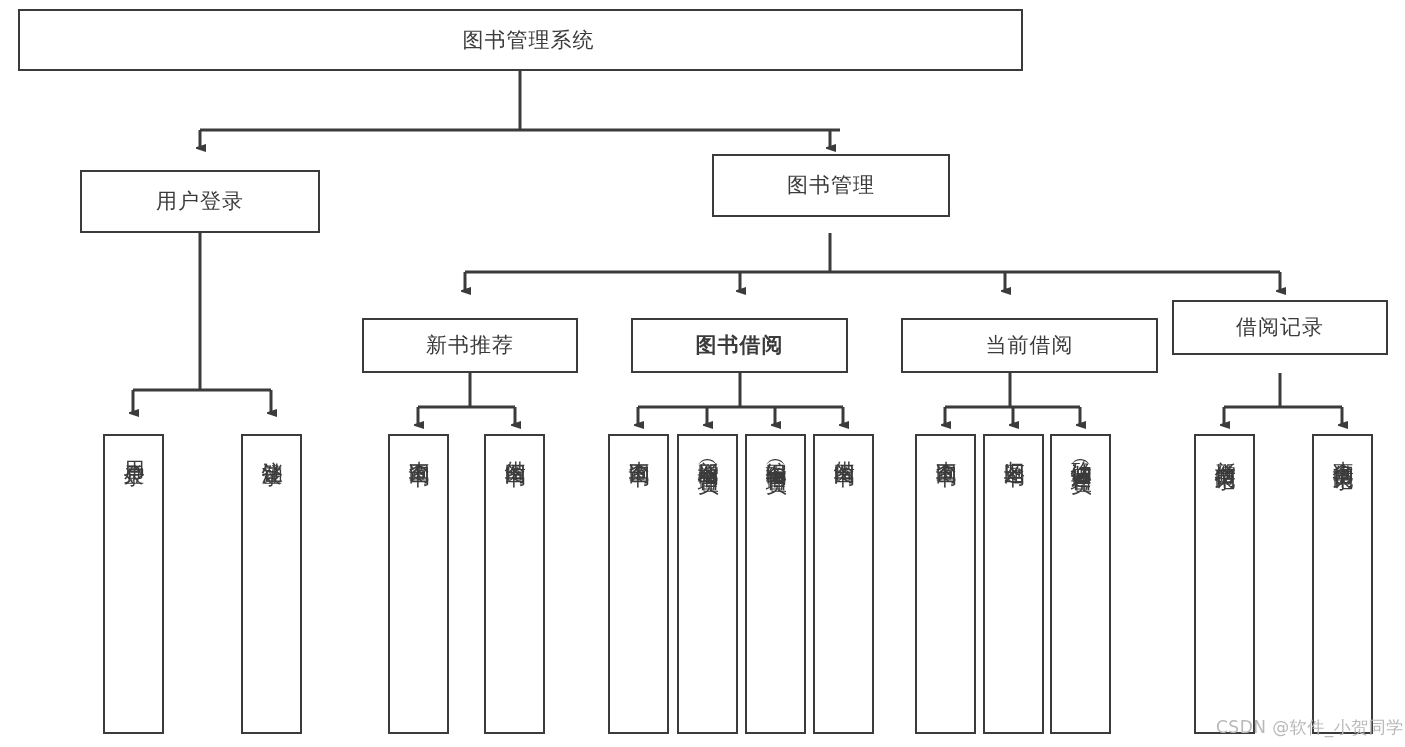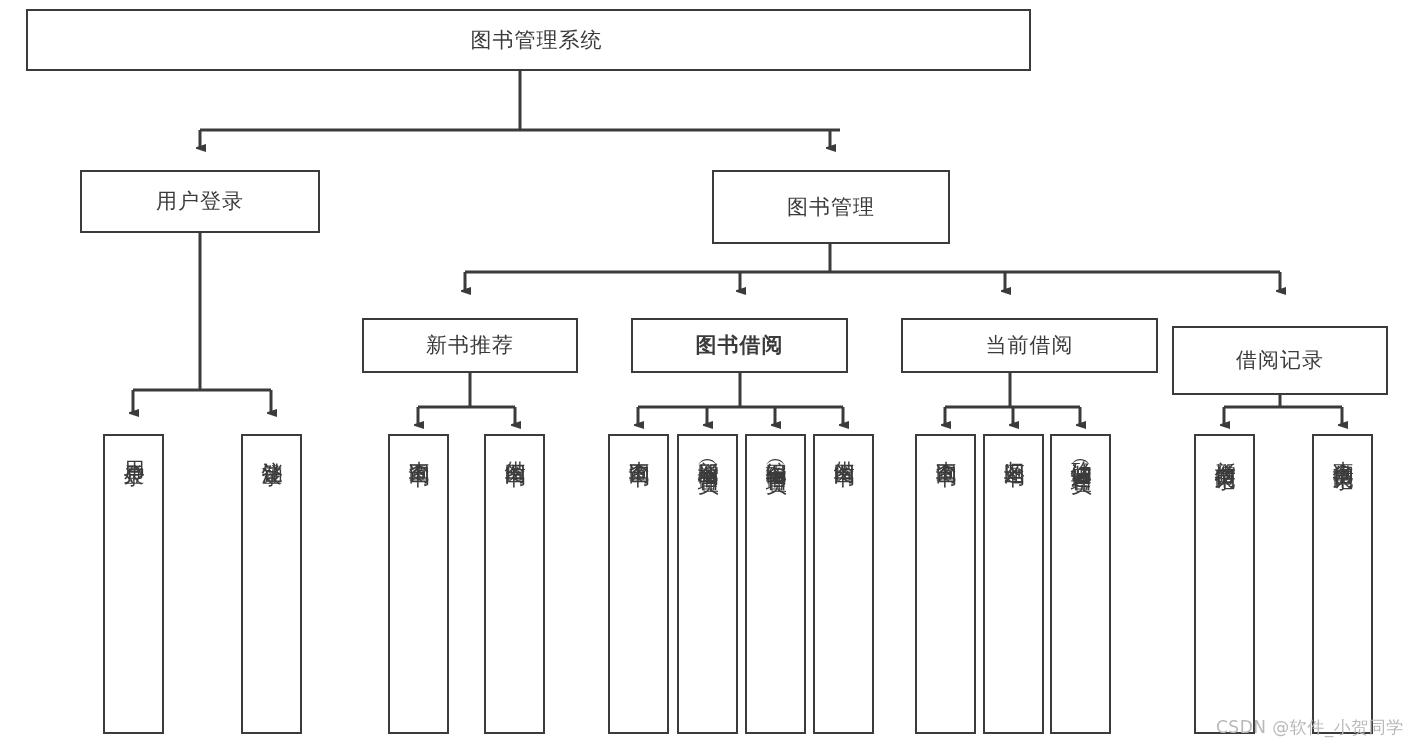--- a/index.html
+++ b/index.html
@@ -112,41 +112,41 @@
       <path d="M1013,407 L1013,425" marker-end="url(#arrow)"></path>
       <path d="M1080,407 L1080,425" marker-end="url(#arrow)"></path>
 
       <path d="M1280,373 L1280,407"></path>
       <path d="M1224,407 L1342,407"></path>
       <path d="M1224,407 L1224,425" marker-end="url(#arrow)"></path>
       <path d="M1342,407 L1342,425" marker-end="url(#arrow)"></path>
     </g>
   </svg>
 
-  <div class="node" style="left:26px; top:9px; width:1005px; height:62px;padding-left:16px;">
+  <div class="node" style="left:18px; top:9px; width:1005px; height:62px;padding-left:16px;">
     <span class="label">图书管理系统</span>
   </div>
 
   <div class="node" style="left:80px; top:170px; width:240px; height:63px;">
     <span class="label">用户登录</span>
   </div>
-  <div class="node" style="left:712px; top:170px; width:238px; height:74px;">
+  <div class="node" style="left:712px; top:154px; width:238px; height:63px;">
     <span class="label">图书管理</span>
   </div>
 
   <div class="node" style="left:362px; top:318px; width:216px; height:55px;text-align:right;">
     <span class="label">新书推荐</span>
   </div>
   <div class="node" style="left:631px; top:318px; width:217px; height:55px;font-weight:bold;">
     <span class="label">图书借阅</span>
   </div>
   <div class="node" style="left:901px; top:318px; width:257px; height:55px;">
     <span class="label">当前借阅</span>
   </div>
-  <div class="node" style="left:1172px; top:326px; width:216px; height:69px;text-align:center;">
+  <div class="node" style="left:1172px; top:300px; width:216px; height:55px;text-align:center;">
     <span class="label">借阅记录</span>
   </div>
 
   <div class="node vertical" style="left:103px; top:434px; width:61px; height:300px;">
     <span class="label">用户登录</span>
   </div>
   <div class="node vertical" style="left:241px; top:434px; width:61px; height:300px;">
     <span class="label">注销登录</span>
   </div>
 

